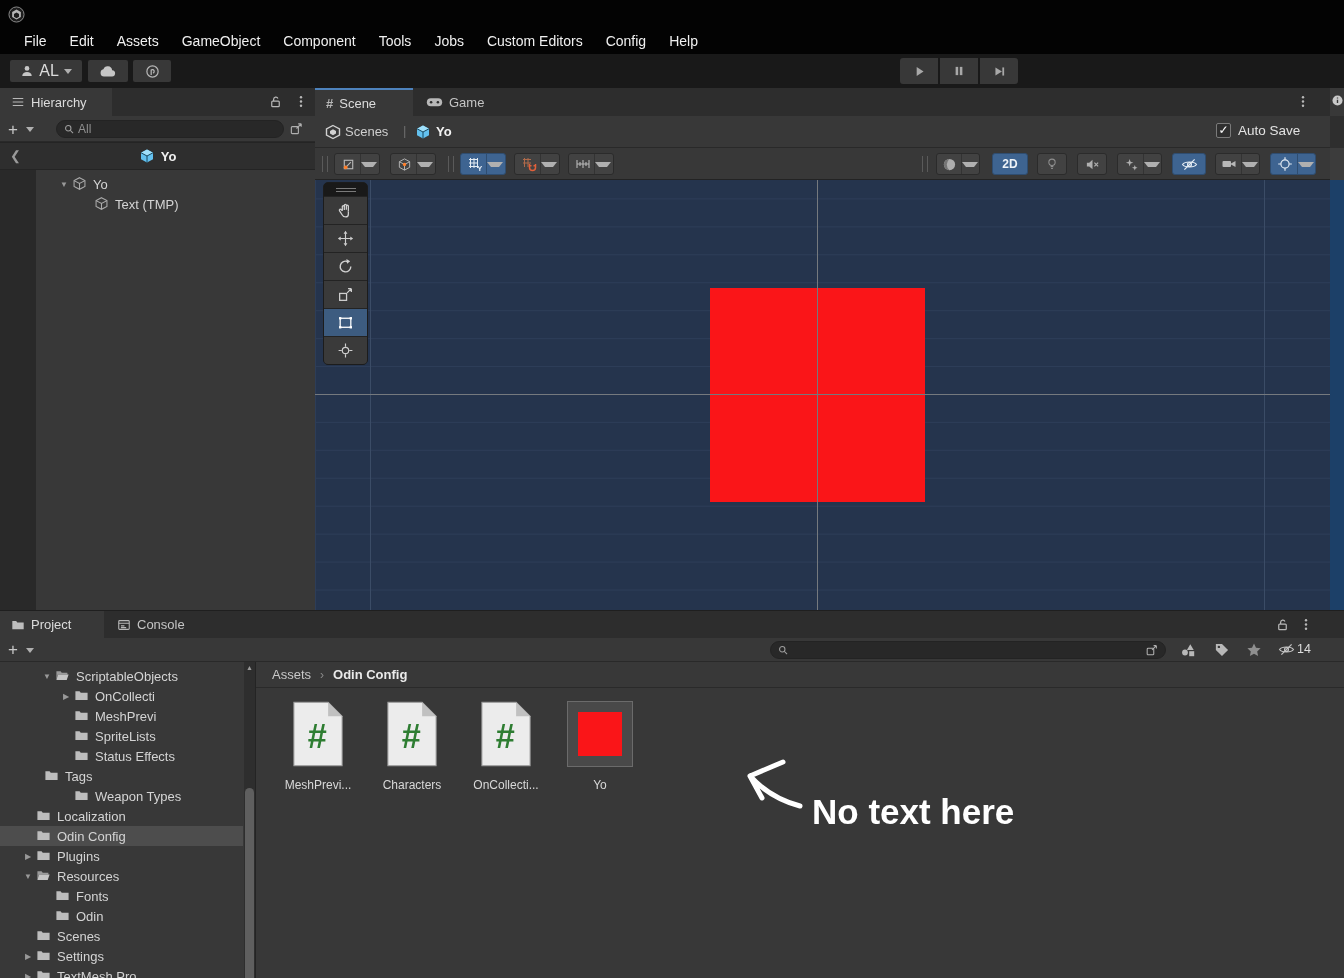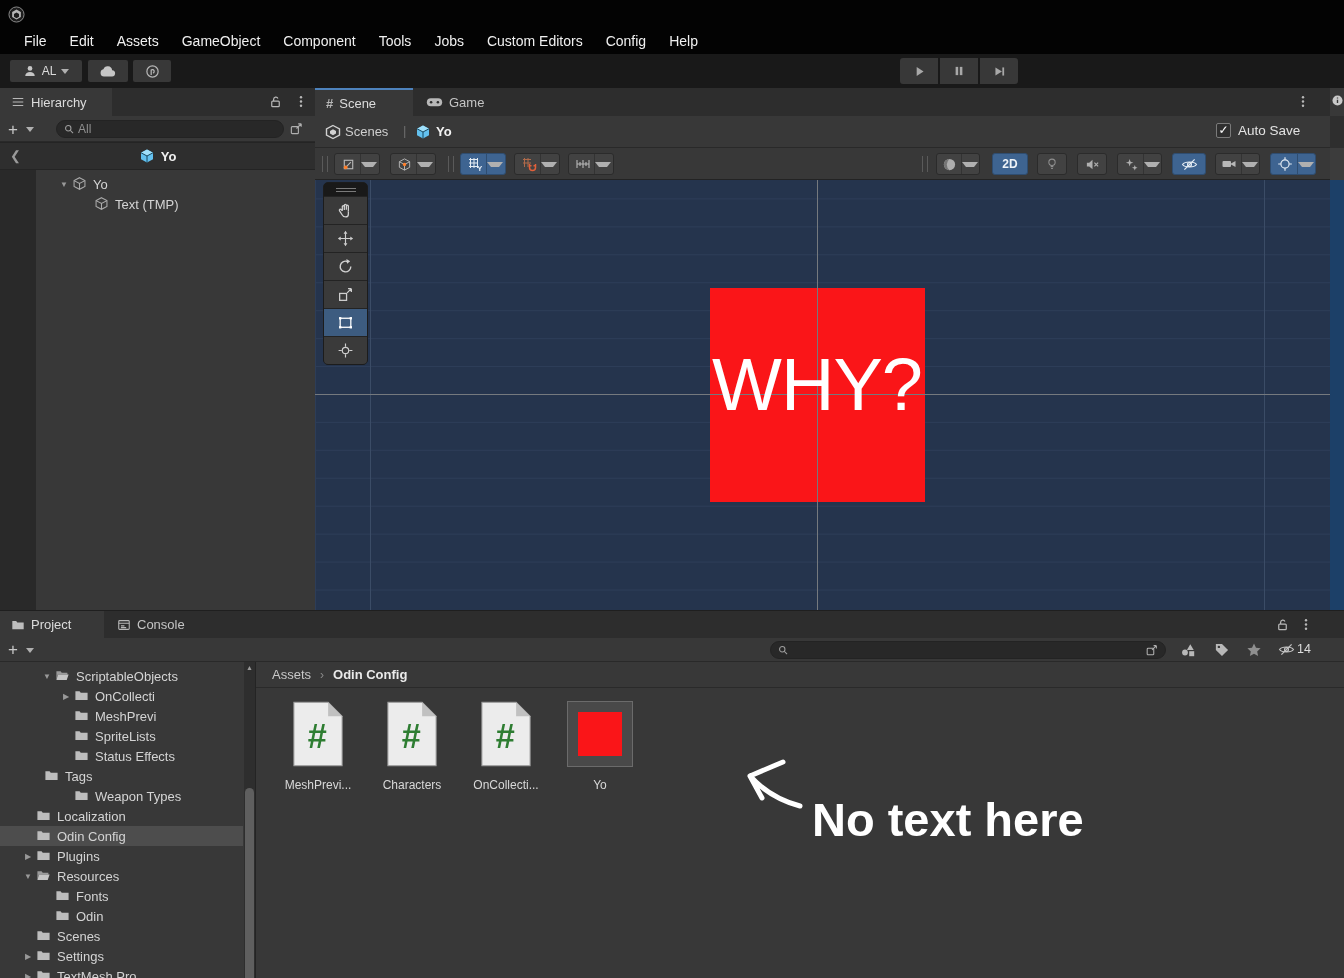--- a/index.html
+++ b/index.html
@@ -74,21 +74,21 @@
   </div>
 
 <div class="abs toolbar">
   <div class="tbtn" style="left:10px;width:72px">
     <span>
         <svg width="14" height="14" viewBox="0 0 16 16" fill="#c6c6c6">
           <circle cx="8" cy="5" r="2.7"></circle>
           <path d="M2.6 13.8a5.4 4.8 0 0 1 10.8 0z"></path>
         </svg>
       </span>
-    <span style="font-size:12px;color:#dcdcdc">AL</span>
+    <span style="font-size:16px;color:#dcdcdc">AL</span>
     <span class="caret"></span>
   </div>
   <div class="tbtn" style="left:88px;width:40px">
     <span>
         <svg width="18" height="13" viewBox="0 0 20 14">
           <path d="M5.5 12.5a4 4 0 0 1-.6-7.9 5 5 0 0 1 9.7.9 3.3 3.3 0 0 1-.4 7z" fill="#c6c6c6"></path>
         </svg>
       </span>
   </div>
   <div class="tbtn" style="left:133px;width:38px">
@@ -371,21 +371,20 @@
       <span style="padding:0 4px" class="caret"></span>
   </div>
 </div>
 
 <div class="abs" id="viewport" style="left: 315px; top: 180px; width: 1015px; height: 430px; overflow: hidden; background: linear-gradient(rgb(45, 61, 88) 1px, transparent 1px) 27px 18.4px / 27.94px 27.94px, linear-gradient(90deg, rgb(45, 61, 88) 1px, transparent 1px) rgb(37, 52, 77);">
   <div class="abs" id="scene-square" style="left: 395px; top: 108px; width: 215px; height: 214px; background: rgb(250, 21, 24);"></div>
   <div class="abs" style="left:55px;top:0;width:1px;height:430px;background:#3b4c66"></div>
   <div class="abs" style="left:949px;top:0;width:1px;height:430px;background:#3b4c66"></div>
   <div class="abs" id="axis-v" style="left: 502px; top: 0px; width: 1px; height: 430px; background: rgb(117, 121, 126);"></div>
   <div class="abs" id="axis-h" style="left: 0px; top: 214px; width: 1015px; height: 1px; background: rgb(117, 121, 126);"></div>
-  <div class="abs" id="scene-text" style="left: 360px; top: 163px; width: 284px; height: 84px; text-align: center; font-size: 74px; line-height: 84px; letter-spacing: -1px; color: rgb(255, 255, 255);">WHY?</div>
 
   <div class="palette">
     <div class="pal-head">
         <i></i>
         <i></i>
       </div>
     <div class="pal-btn">
         <span>
           <svg width="17" height="17" viewBox="0 0 16 16" fill="none" stroke="#cfcfcf" stroke-width="1.2">
             <path d="M5 8.2V4.4a.95.95 0 0 1 1.9 0V7.6M6.9 7.2V3.1a.95.95 0 0 1 1.9 0v4.1M8.8 7.2V3.9a.95.95 0 0 1 1.9 0V9"></path>
@@ -729,14 +728,14 @@
             <div class="red" style="background:#fa1518"></div>
           </div>
         </div>
         <span class="asset-label">Yo</span>
       </div>
     </div>
 
   <svg class="abs" style="left:738px;top:92px" width="76" height="56" viewBox="0 0 76 56">
     <path d="M62 52 Q32 44 12 22 M12 22 L45 8 M12 22 L24 44" fill="none" stroke="#ffffff" stroke-width="5" stroke-linecap="round" stroke-linejoin="round"></path>
   </svg>
-  <div class="abs" style="left:812px;top:130px;width:300px;font-size:47px;font-weight:bold;color:#ffffff;white-space:nowrap">No text here</div>
+  <div class="abs" style="left:812px;top:130px;width:300px;font-size:35px;font-weight:bold;color:#ffffff;white-space:nowrap">No text here</div>
 </div>
 
 </body></html>

